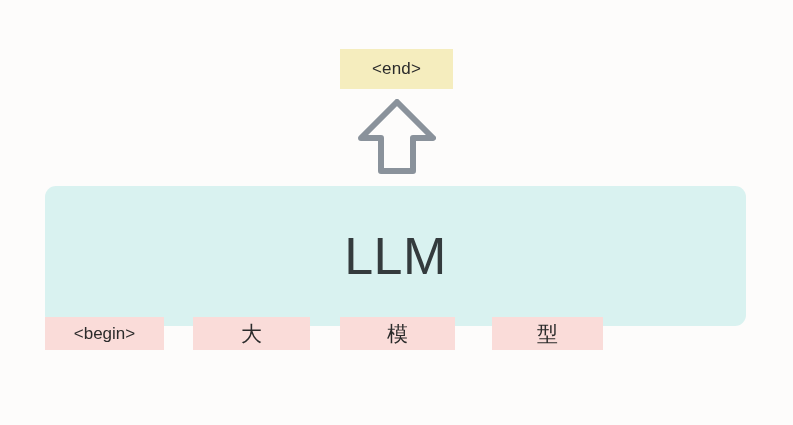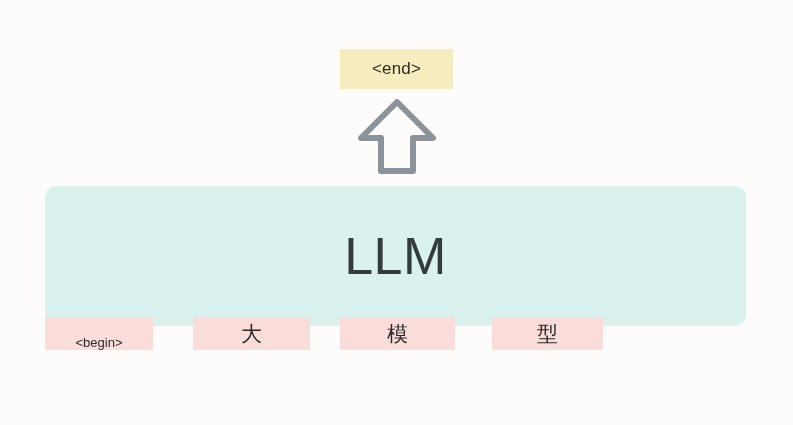--- a/index.html
+++ b/index.html
@@ -80,21 +80,21 @@
   .in-token {
     position: absolute;
     top: 0;
     height: 33px;
     background: #fadcd9;
     display: flex;
     align-items: center;
     justify-content: center;
     color: #2b2b2b;
   }
-  .in-token.t0 { left: 45px;  width: 108px; font-size: 13px; align-items: flex-end; }
+  .in-token.t0 { left: 45px;  width: 119px; font-size: 17px; }
   .in-token.t1 { left: 193px; width: 117px; font-size: 21px; }
   .in-token.t2 { left: 340px; width: 115px; font-size: 21px; }
   .in-token.t3 { left: 492px; width: 111px; font-size: 21px; }
 </style>
 </head>
 <body>
 
 <div id="canvas">
 
   <div class="out-token">

